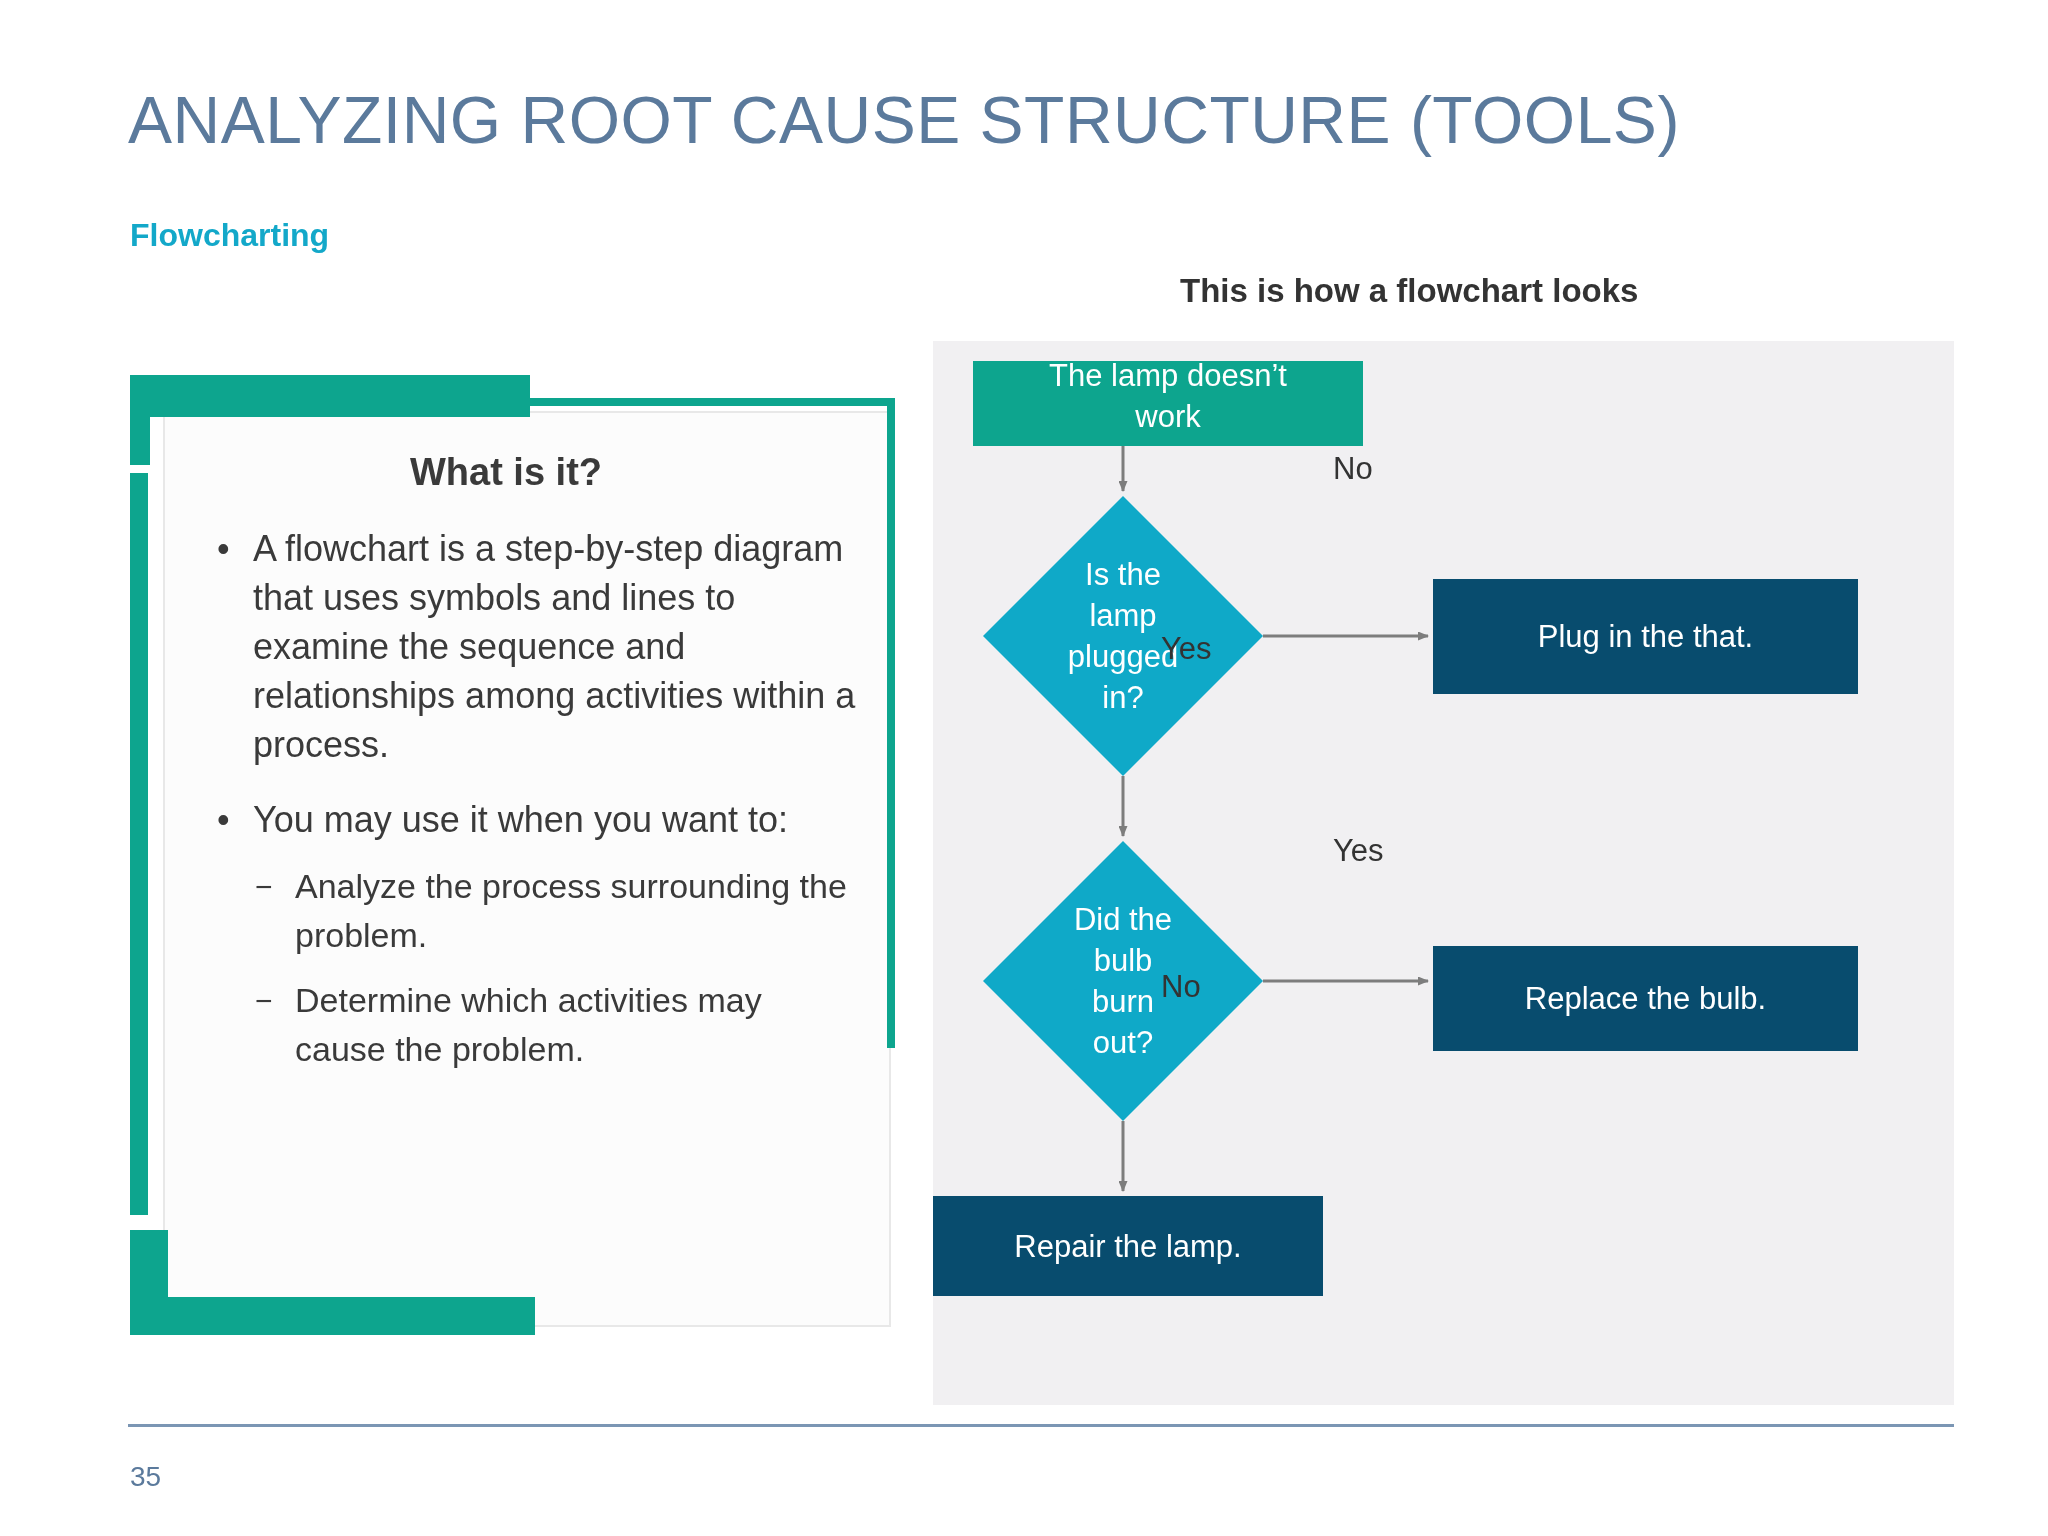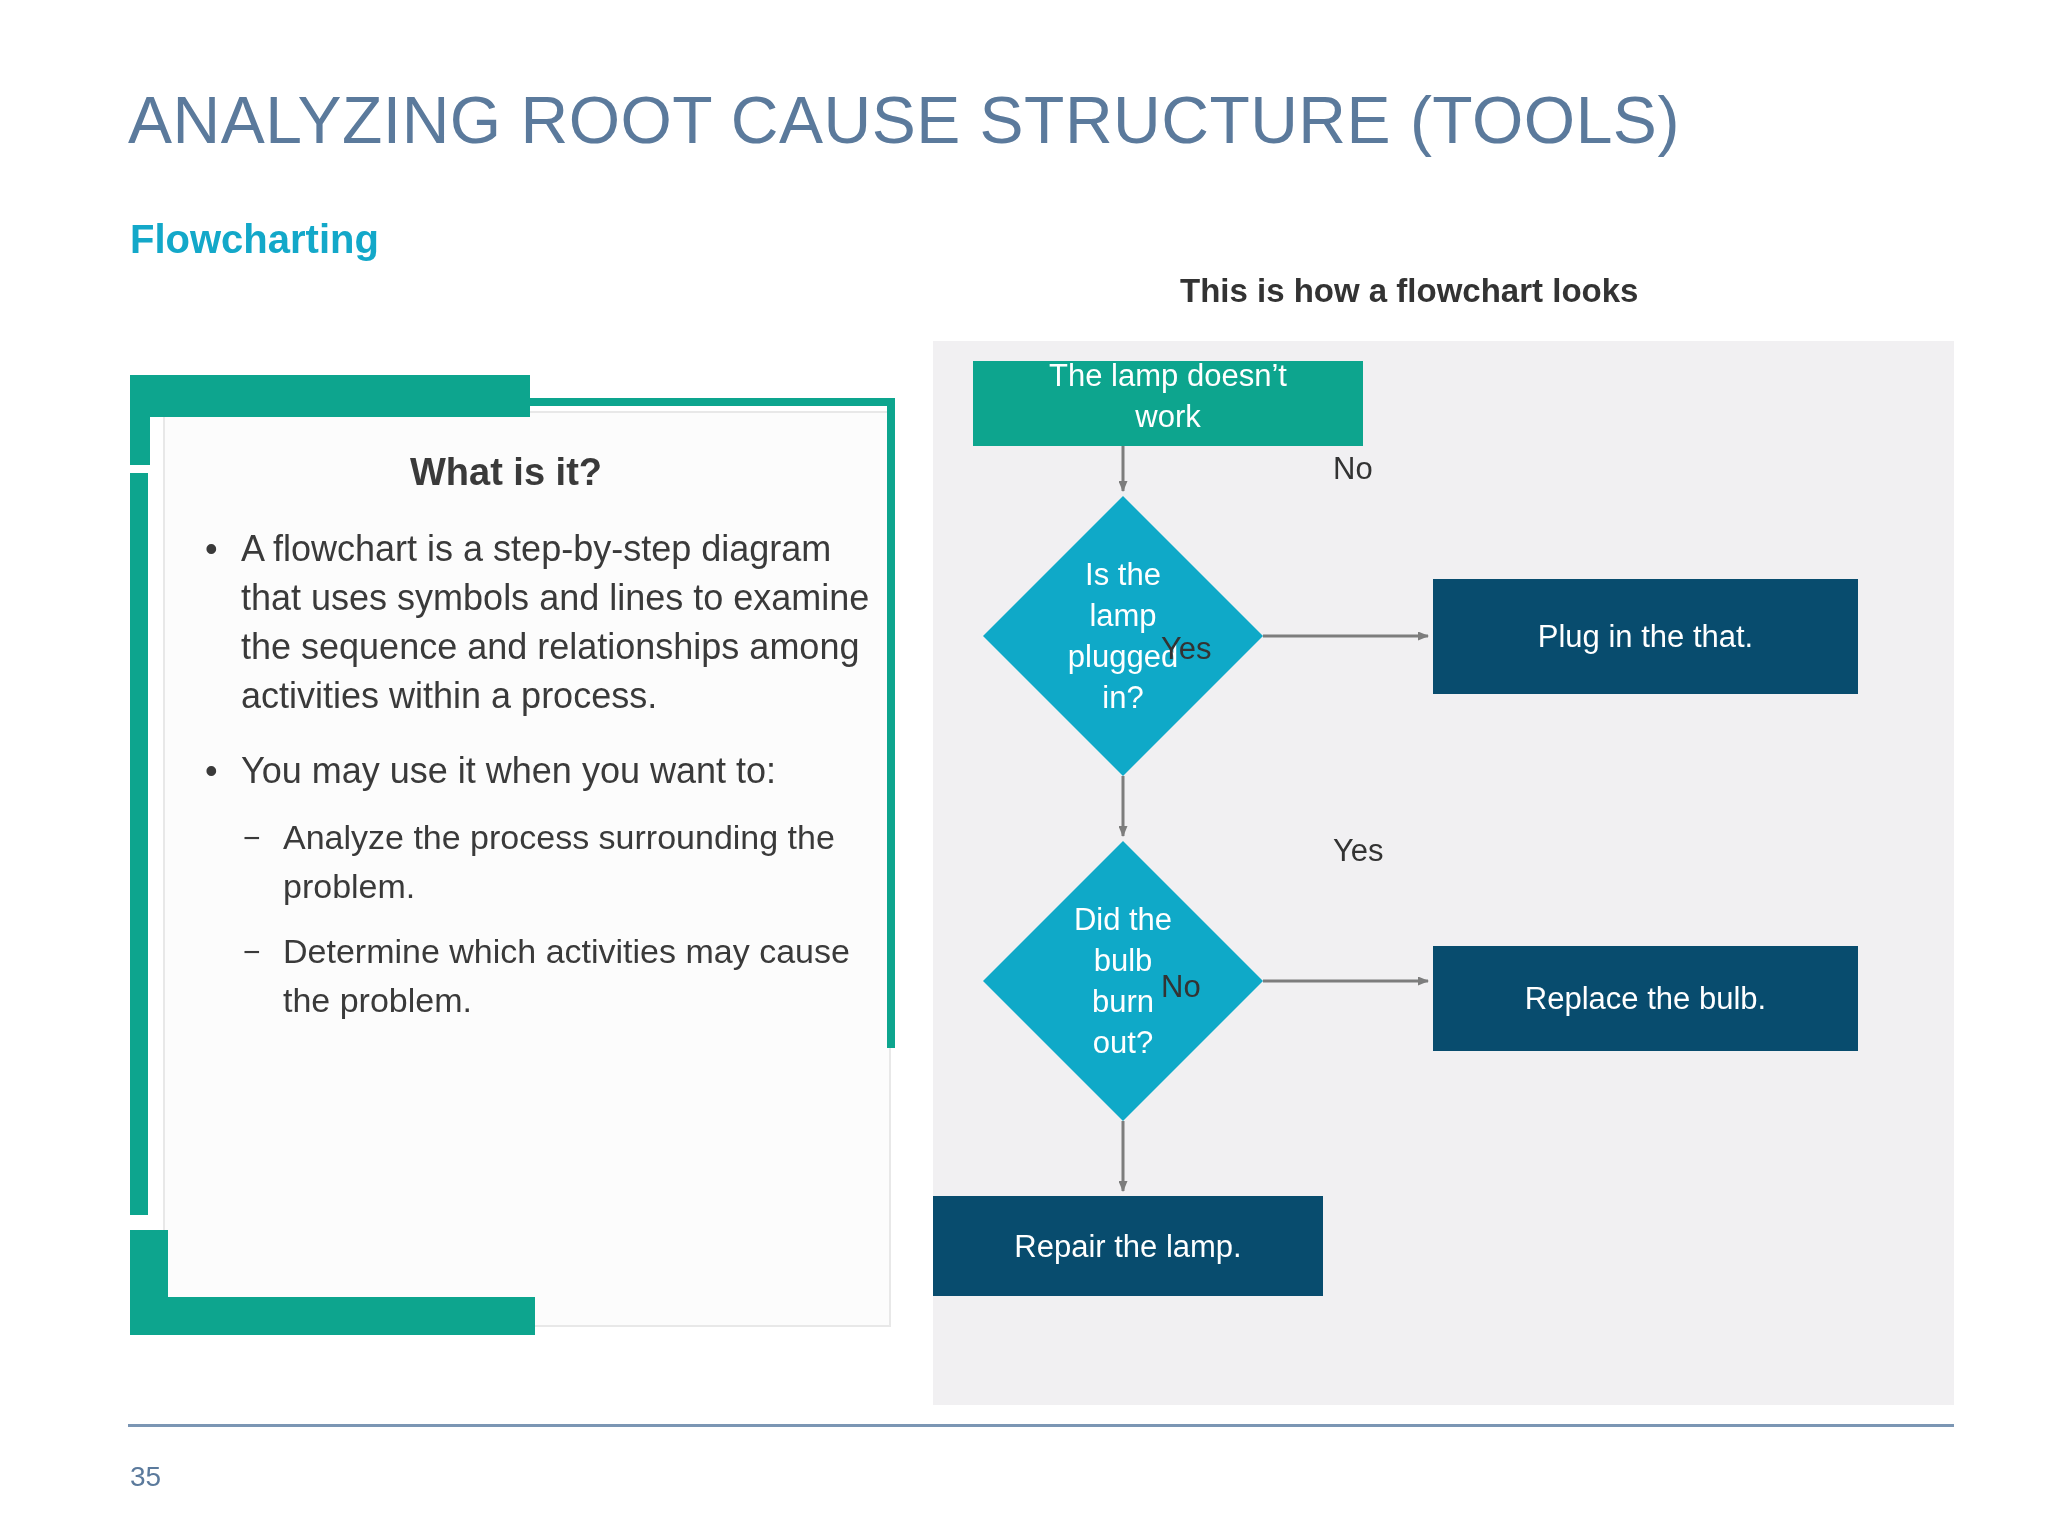--- a/index.html
+++ b/index.html
@@ -24,21 +24,21 @@
     font-size: 66px;
     letter-spacing: 0.5px;
     color: #5b7a9c;
     font-weight: 400;
     white-space: nowrap;
   }
   .slide-subtitle {
     position: absolute;
     left: 130px;
     top: 217px;
-    font-size: 40px;
+    font-size: 32px;
     font-weight: bold;
     color: #13a8c9;
     white-space: nowrap;
   }
 
   
   .left-panel {
     position: absolute;
     left: 130px;
     top: 375px;
@@ -127,21 +127,21 @@
   .panel-heading {
     text-align: center;
     font-size: 38px;
     font-weight: bold;
     color: #3a3a3a;
     margin: 16px 0 30px 0;
     padding-right: 48px;
   }
   ul.bullets {
     list-style: none;
-    margin: 4px;
+    margin: 16px;
     padding: 0;
   }
   ul.bullets > li {
     position: relative;
     padding-left: 52px;
     font-size: 36px;
     line-height: 49px;
     color: #3a3a3a;
     margin-bottom: 26px;
   }

